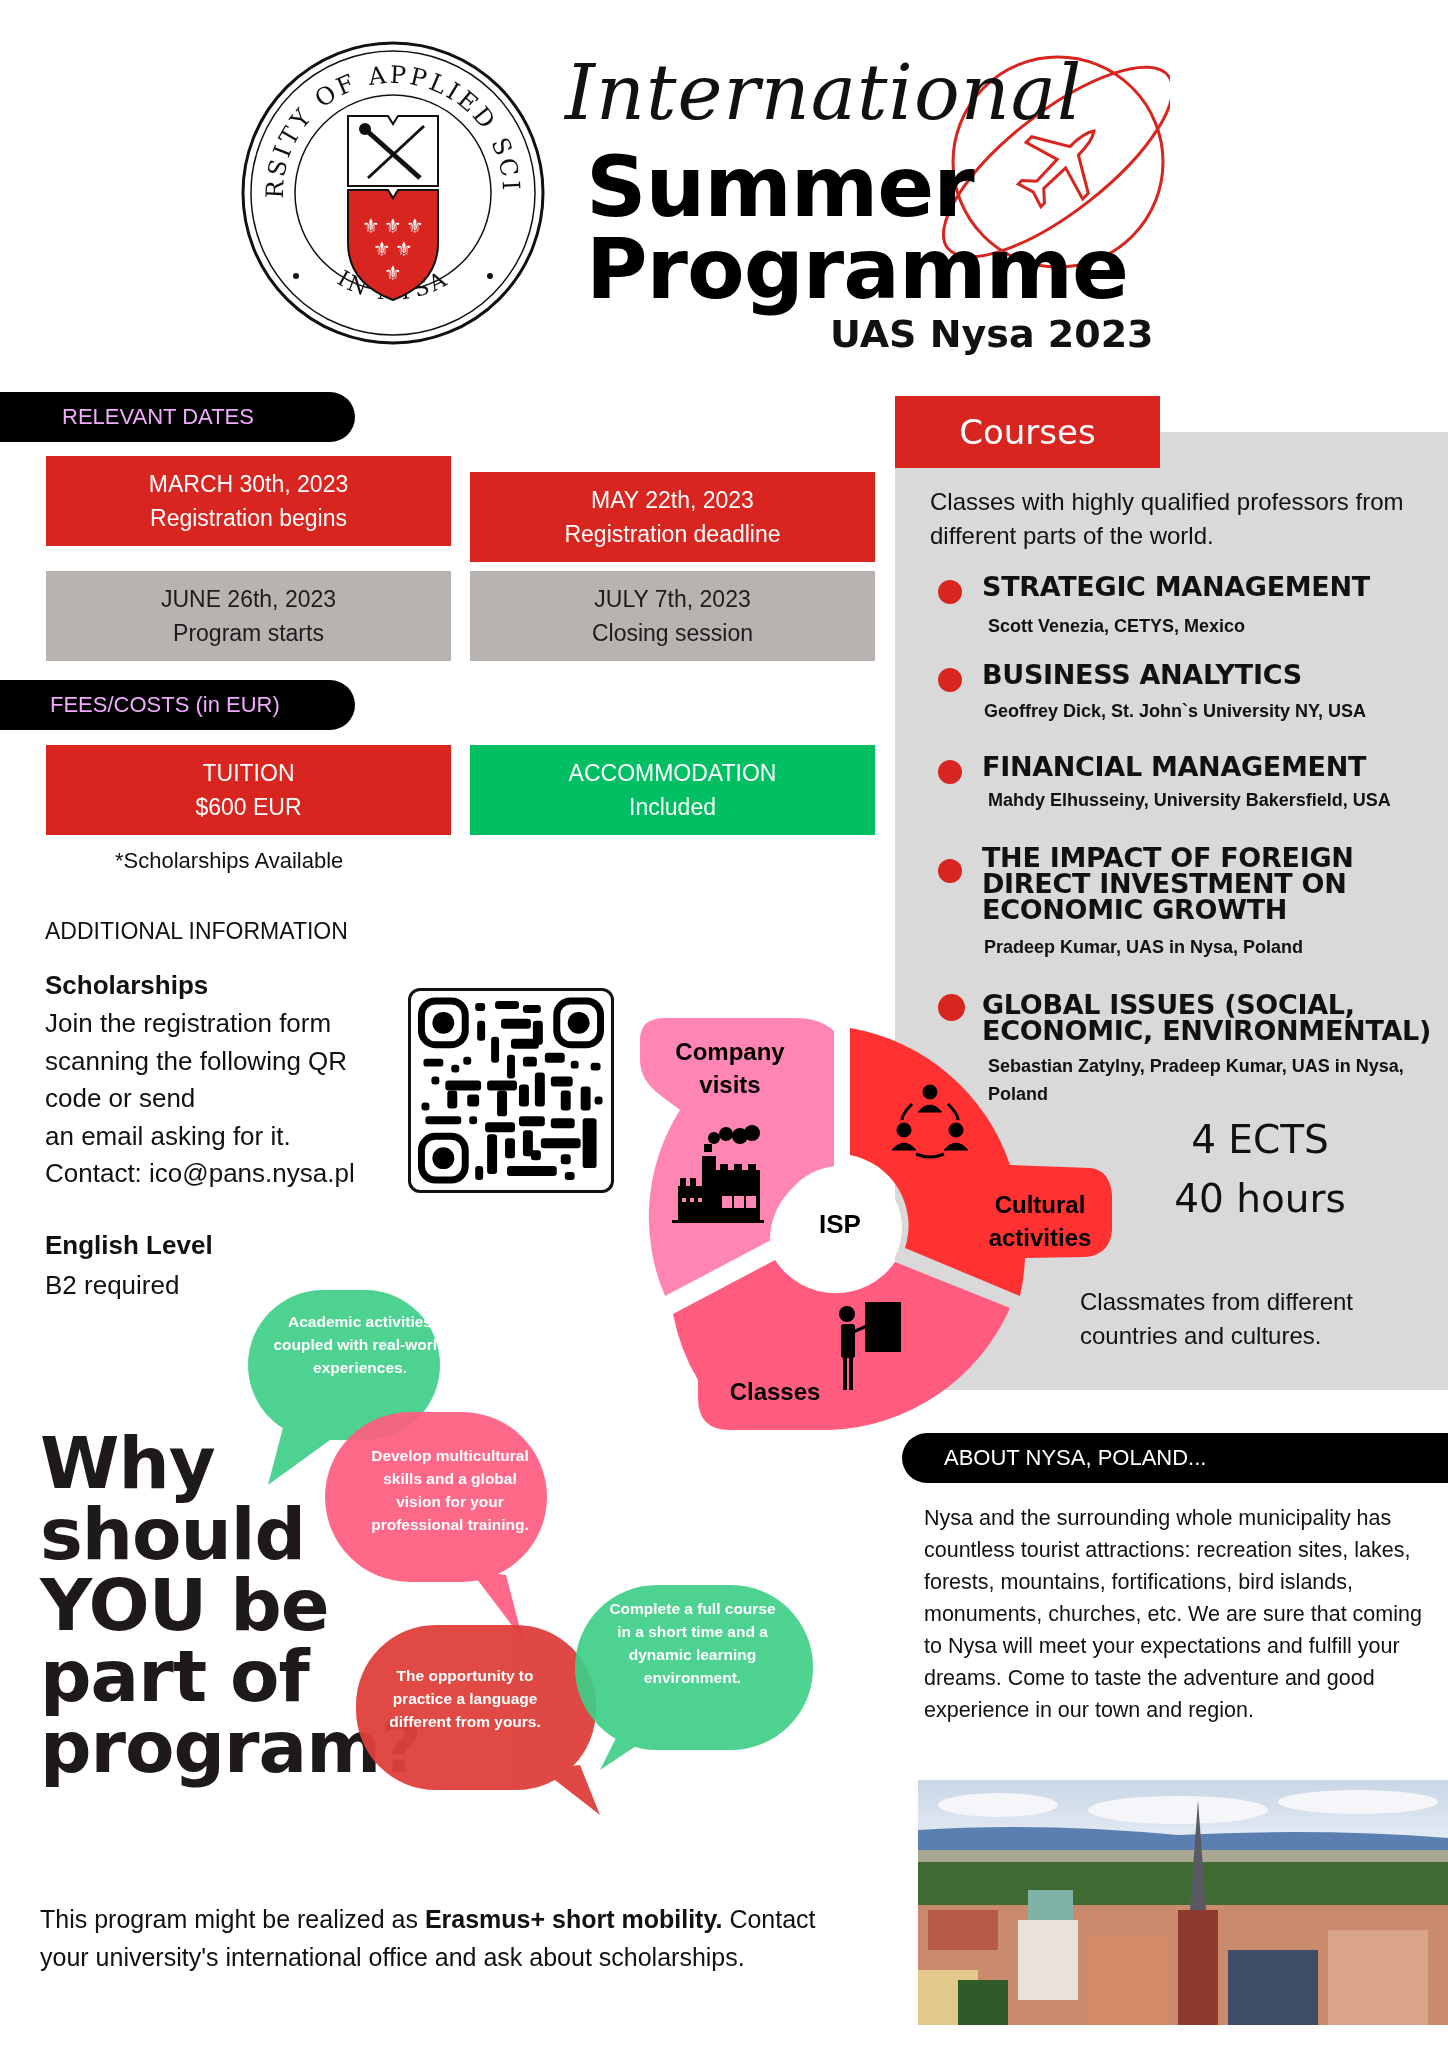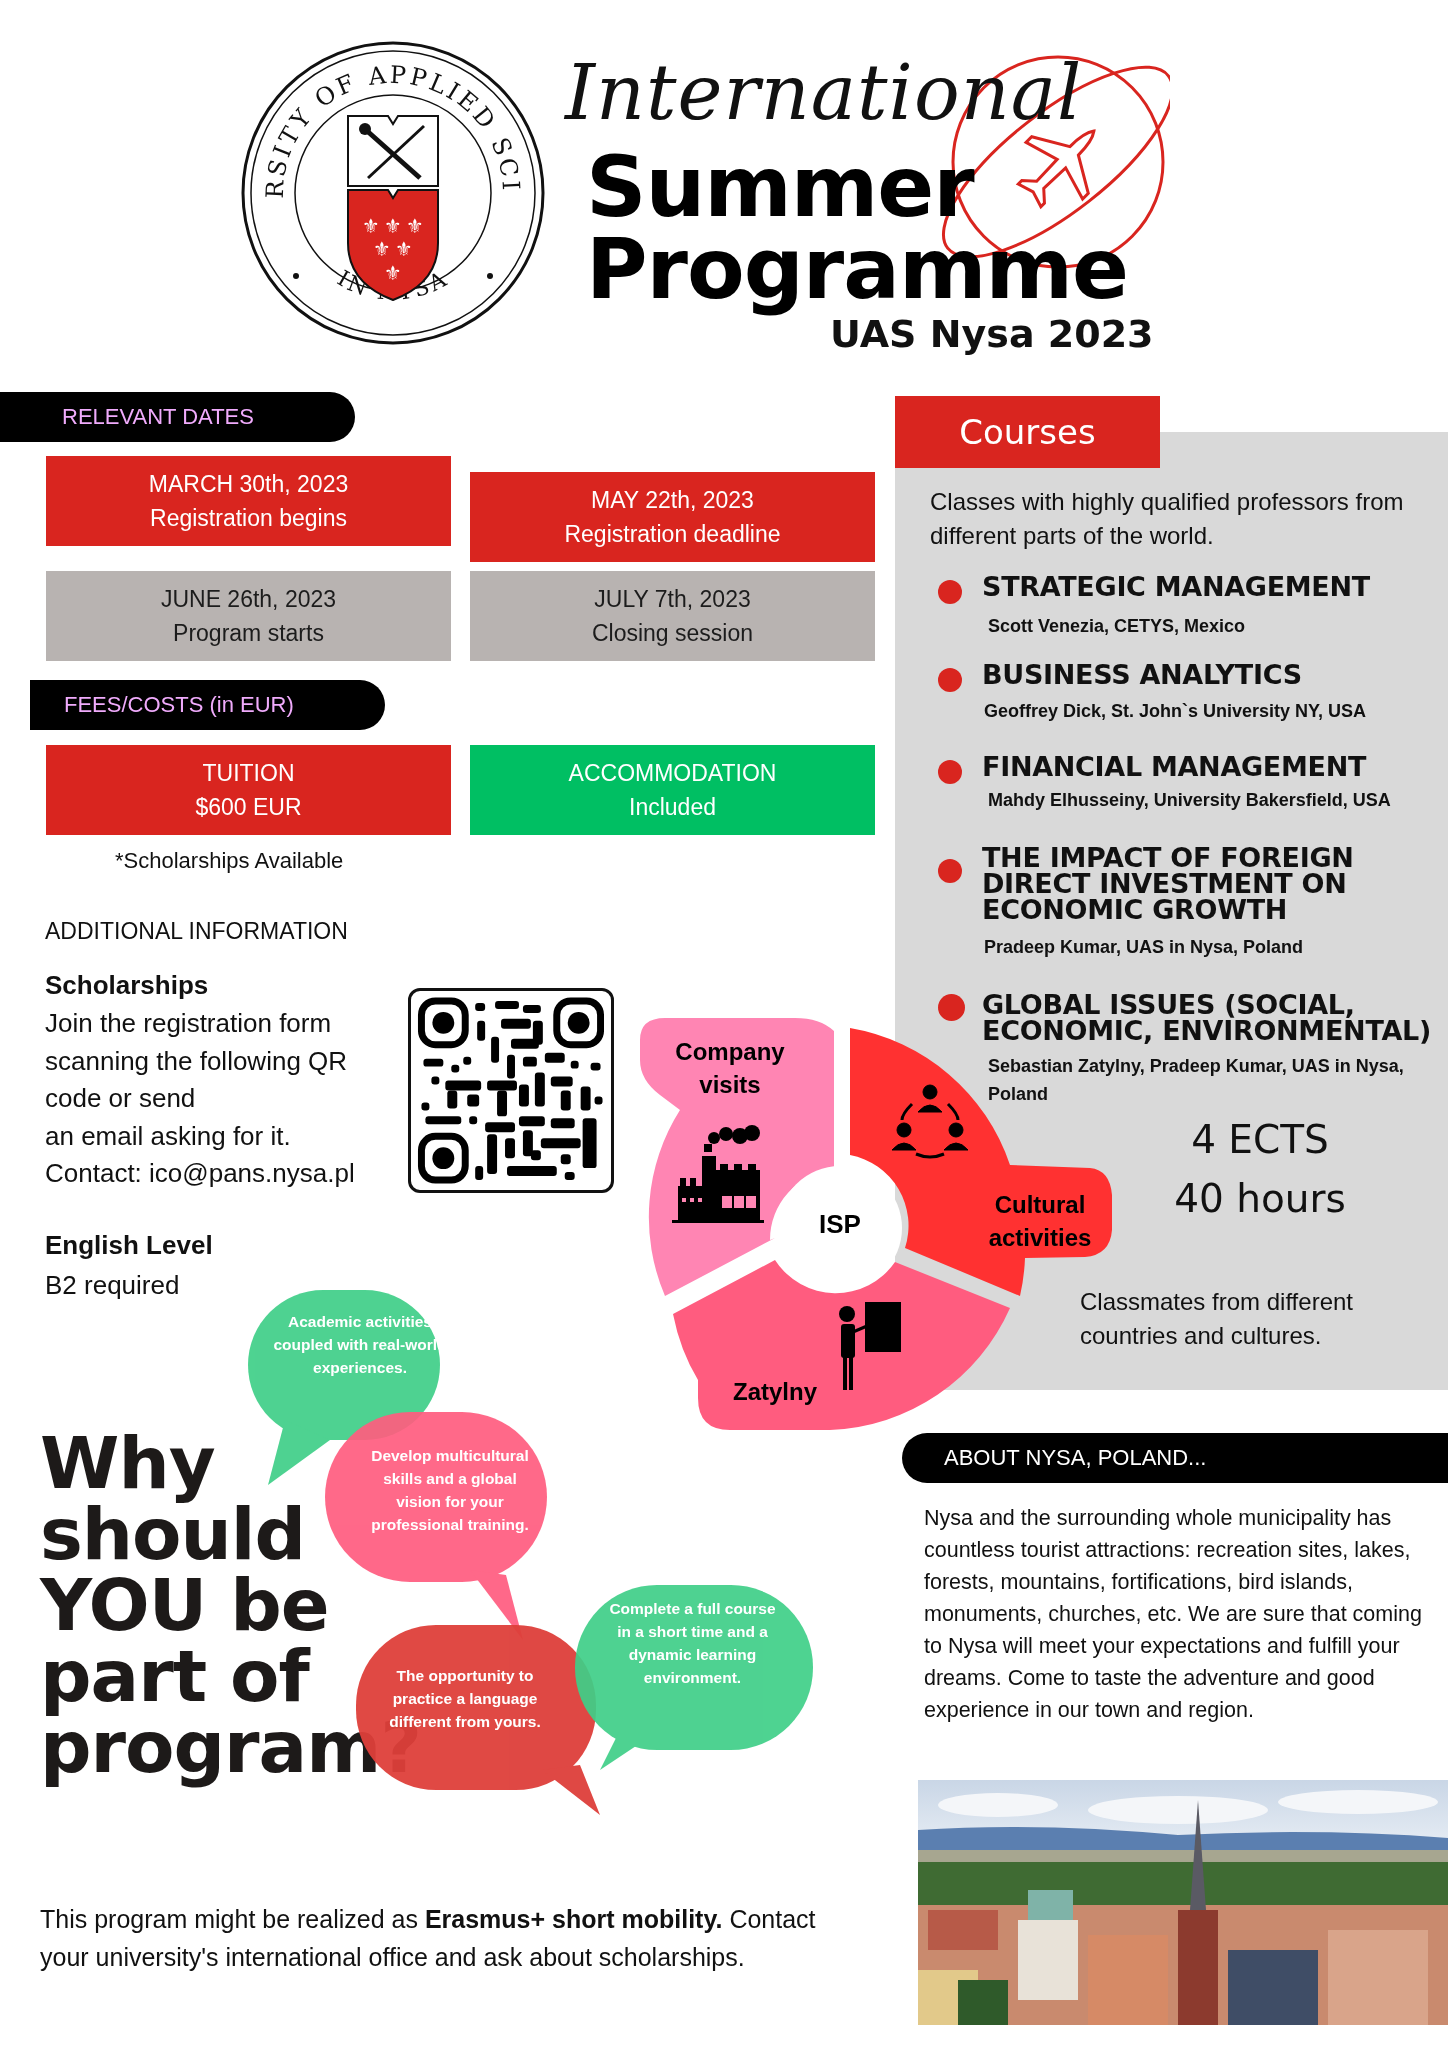--- a/index.html
+++ b/index.html
@@ -12,21 +12,21 @@
   .title-script { left: 565px; top: 48px; font-family: "DejaVu Serif", serif; font-style: italic; font-size: 76px; color: #111; letter-spacing: 1px; font-weight: normal; }
   .title-big { left: 586px; font-family: "DejaVu Sans", sans-serif; font-weight: bold; color: #000; letter-spacing: -1px; }
   .title-summer { top: 138px; font-size: 84px; }
   .title-prog { top: 220px; font-size: 84px; }
   .title-uas { left: 830px; top: 312px; font-size: 38px; font-weight: bold; font-family: "DejaVu Sans", sans-serif; }
   .globe { left: 940px; top: 40px; width: 230px; height: 230px; }
 
   
   .pill { background: #000; color: #f0abfc; font-family: "Liberation Sans", sans-serif; font-size: 22px; border-radius: 0 28px 28px 0; display: flex; align-items: center; }
   .pill-dates { left: 0; top: 392px; width: 355px; height: 50px; padding-left: 62px; }
-  .pill-fees { left: 0; top: 680px; width: 355px; height: 50px; padding-left: 34px; margin-left: 30px; }
+  .pill-fees { left: 0; top: 680px; width: 355px; height: 50px; padding-left: 50px; }
 
   .box { display: flex; flex-direction: column; align-items: center; justify-content: center; font-family: "Liberation Sans", sans-serif; font-size: 23px; line-height: 34px; text-align: center; }
   .red { background: #d9251f; color: #fff; }
   .grey { background: #b8b3b1; color: #1c1c1c; }
   .green { background: #00bf63; color: #fff; }
 
   .note { left: 115px; top: 848px; font-family: "Liberation Sans", sans-serif; font-size: 22px; }
 
   
   .addl-title { left: 45px; top: 918px; font-size: 23px; font-family: "Liberation Sans", sans-serif; }
@@ -303,21 +303,21 @@
       <rect x="30" y="0" width="36" height="50"></rect>
       <circle cx="12" cy="12" r="8"></circle>
       <rect x="6" y="22" width="14" height="34" rx="3"></rect>
       <rect x="8" y="54" width="4" height="34"></rect>
         <rect x="14" y="54" width="4" height="34"></rect>
       <line x1="18" y1="30" x2="60" y2="12" stroke="#000" stroke-width="3"></line>
     </g>
   </svg>
   <div class="abs isp-label" style="left:40px;top:45px;width:140px;">Company visits</div>
   <div class="abs isp-label" style="left:350px;top:198px;width:140px;">Cultural activities</div>
-  <div class="abs isp-label" style="left:105px;top:385px;width:100px;">Zatylny</div>
+  <div class="abs isp-label" style="left:105px;top:385px;width:100px;">Classes</div>
   <div class="abs isp-label" style="left:180px;top:218px;width:80px;font-size:26px;">ISP</div>
 </div>
 
 <div class="abs why">
   <div>Why</div>
   <div>should</div>
   <div>YOU be</div>
   <div>part of</div>
   <div>program?</div>
 </div>

